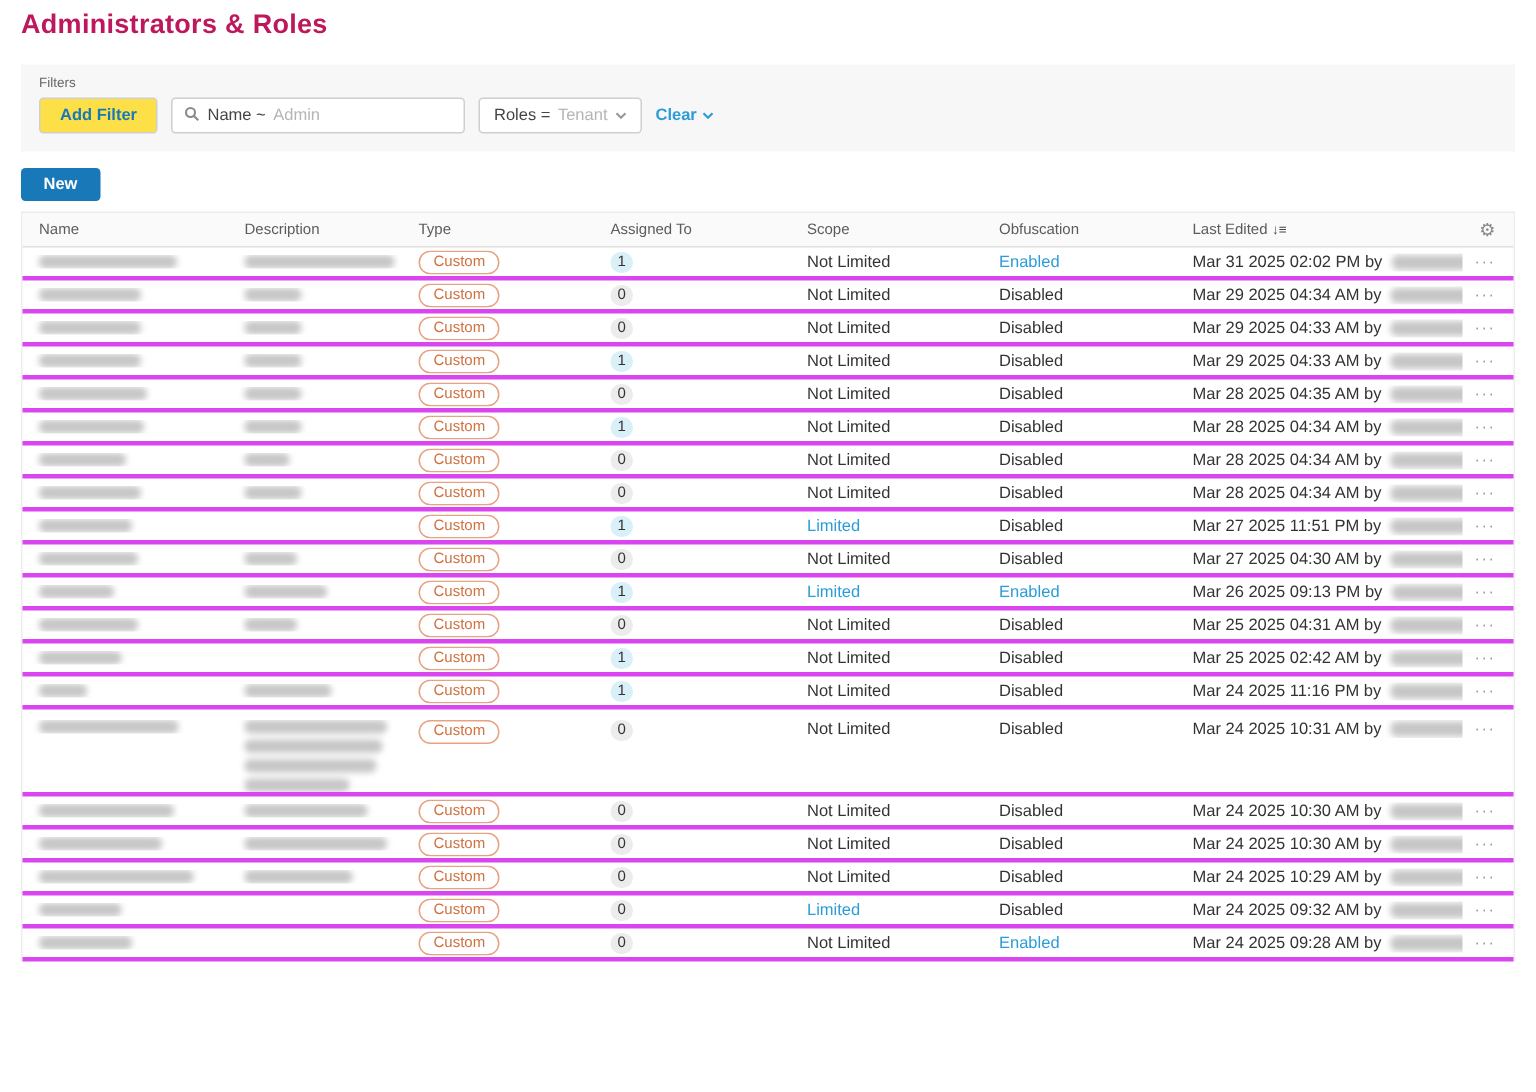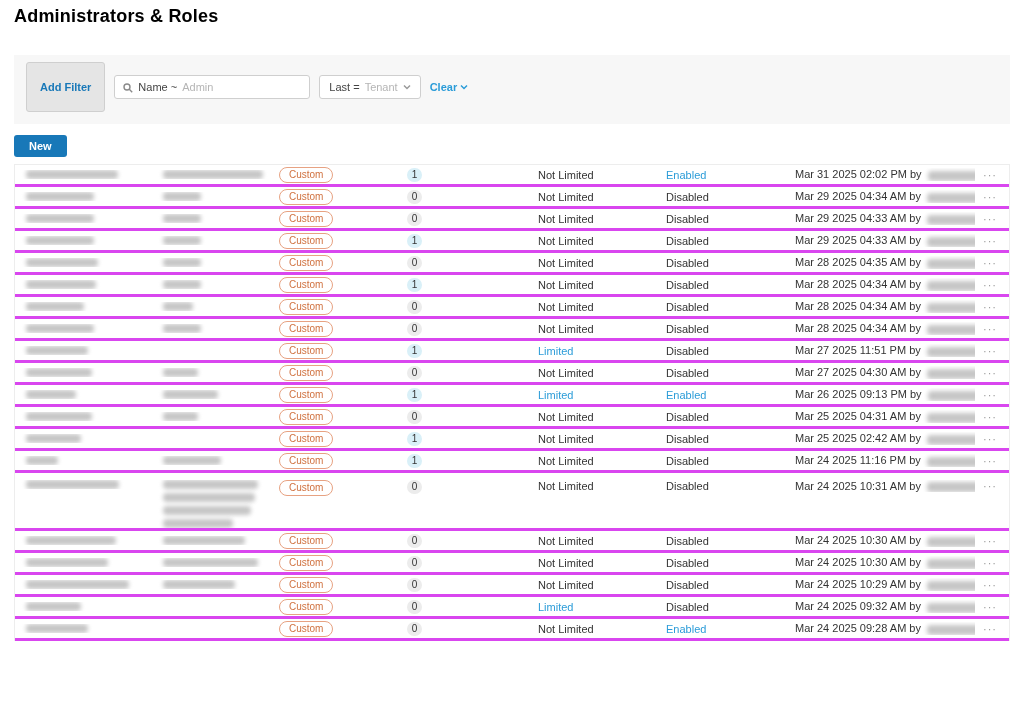--- a/index.html
+++ b/index.html
@@ -1,36 +1,36 @@
 <!DOCTYPE html>
 <html><head>
 <meta charset="utf-8">
 <style>
   * { box-sizing: border-box; margin: 0; padding: 0; }
   html,body { width:1024px; height:728px; overflow:hidden; background:#fff;
     font-family:"Liberation Sans", sans-serif; color:#333; }
   .page { padding:6px 14px 0 14px; }
 
   .breadcrumb { font-size:9px; color:#7a7a7a; margin-bottom:4px; }
-  .title { font-size:18px; font-weight:bold; color:#000000; margin-bottom:28px; letter-spacing:.2px; }
+  .title { font-size:18px; font-weight:bold; color:#be185d; margin-bottom:16px; letter-spacing:.2px; }
 
   .tabs { display:flex; gap:22px; border-bottom:1px solid #e2e2e2; margin:0 -14px; padding:0 14px; }
   .tab { font-size:11px; color:#555; padding:4px 2px 6px; cursor:pointer; }
   .tab.active { color:#2b9cd8; border-bottom:2px solid #2b9cd8; }
 
   .banner { background:#f7f7f7; margin-top:18px; padding:9px 12px; font-size:11px; color:#444; }
   .banner a { color:#2b9cd8; text-decoration:none; }
 
   .filters { background:#f7f7f7; margin-top:9px; padding:7px 12px 12px; }
   .filters-label { font-size:9px; color:#666; margin-bottom:5px; }
   .filters-row { display:flex; align-items:center; gap:9px; }
-  .btn-outline { background:#e5e5e5; border:1px solid #cfcfcf; border-radius:3px; color:#1878b8;
-    font-size:11px; font-weight:bold; padding:18px 13px; cursor:pointer; }
+  .btn-outline { background:#fde047; border:1px solid #cfcfcf; border-radius:3px; color:#1878b8;
+    font-size:11px; font-weight:bold; padding:5px 13px; cursor:pointer; }
   .search-box { background:#fff; border:1px solid #cfcfcf; border-radius:3px; display:flex;
-    align-items:flex-end; gap:5px; padding:5px 8px; width:196px; font-size:11px; }
+    align-items:flex-start; gap:5px; padding:5px 8px; width:196px; font-size:11px; }
   .search-box .prefix { color:#444; white-space:nowrap; }
   .search-box .ph { color:#b5b5b5; }
   .select-box { background:#fff; border:1px solid #cfcfcf; border-radius:3px; display:flex;
     align-items:center; gap:5px; padding:5px 9px; font-size:11px; color:#444; cursor:pointer; }
   .select-box .ph { color:#b5b5b5; }
   .link-blue { color:#2b9cd8; font-size:11px; font-weight:bold; display:flex; align-items:center; gap:3px; cursor:pointer;justify-content:space-between; }
   .chev { width:8px; height:8px; }
   .chev polyline { fill:none; stroke:#9a9a9a; stroke-width:1.5; }
   .link-blue .chev polyline { stroke:#2b9cd8; }
   .mag { width:10px; height:10px; }
@@ -76,49 +76,62 @@
 </head>
 <body>
 
 <div class="page">
 
   <h1 class="title">Administrators &amp; Roles</h1>
 
 
 
   <div class="filters">
+    <div class="filters-label">Filters</div>
     <div class="filters-row">
       <button class="btn-outline">Add Filter</button>
       <div class="search-box">
         <svg class="mag" viewBox="0 0 10 10">
           <circle cx="4" cy="4" r="3"></circle>
             <line x1="6.3" y1="6.3" x2="9.2" y2="9.2"></line>
         </svg>
         <span class="prefix">Name ~</span>
         <span class="ph">Admin</span>
       </div>
       <div class="select-box">
-        <span>Last =</span>
+        <span>Roles =</span>
         <span class="ph">Tenant</span>
         <svg class="chev" viewBox="0 0 8 8">
           <polyline points="1,2.5 4,5.5 7,2.5"></polyline>
         </svg>
       </div>
       <div class="link-blue">
         <span>Clear</span>
         <svg class="chev" viewBox="0 0 8 8">
           <polyline points="1,2.5 4,5.5 7,2.5"></polyline>
         </svg>
       </div>
     </div>
   </div>
 
   <button class="btn-primary">New</button>
 
   <div class="tablewrap">
+    <div class="thead">
+      <div class="cell c1">Name</div>
+      <div class="cell c2">Description</div>
+      <div class="cell c3">Type</div>
+      <div class="cell c4">Assigned To</div>
+      <div class="cell c5">Scope</div>
+      <div class="cell c6">Obfuscation</div>
+      <div class="cell c7">
+        <span>Last Edited</span><span class="sorticon">↓≡</span>
+      </div>
+      <div class="cell c8"><span class="gear">⚙</span></div>
+    </div>
     <div>
         <div class="trow">
     <div class="cell c1">
             <div class="blur" style="width: 92px;"></div>
           </div>
     <div class="cell c2">
             <div class="blur" style="width: 100px;"></div>
           </div>
     <div class="cell c3"><span class="pill">Custom</span></div>
     <div class="cell c4"><span class="badge one">1</span></div>

